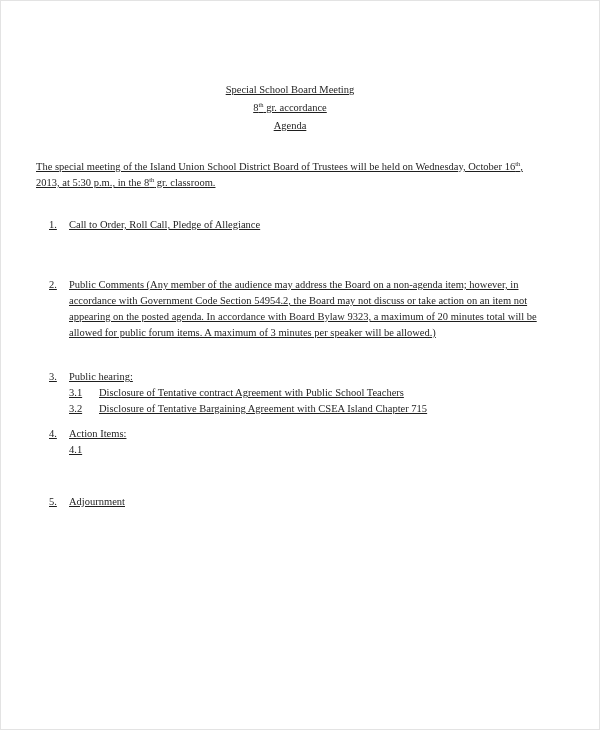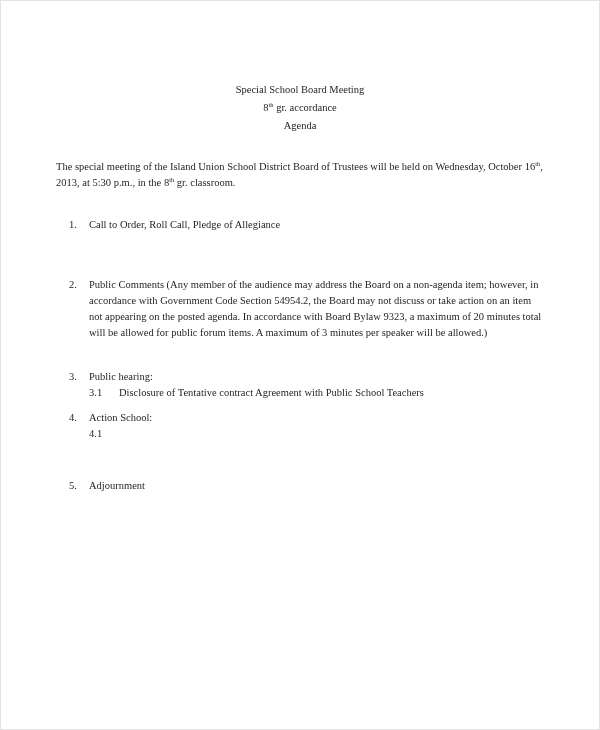--- a/index.html
+++ b/index.html
@@ -14,21 +14,22 @@
     box-sizing: border-box;
     background: #ffffff;
     border: 1px solid #e3e3e3;
     font-family: "Liberation Serif", "DejaVu Serif", serif;
     color: #1f1f1f;
     font-size: 10.5px;
     line-height: 16px;
     overflow: hidden;
   }
   .content {
-    padding: 80px 55px 0 55px;
+    padding: 80px 55px 0 35px;
+    text-decoration: underline;
   }
   .doc-header {
     text-align: center;
     line-height: 18px;
   }
   sup {
     font-size: 0.62em;
     line-height: 0;
     vertical-align: super;
   }
@@ -102,25 +103,29 @@
 
       <div class="item item-3">
         <span class="num">3.</span>
         <span class="text">Public hearing:</span>
       </div>
       <div class="subitems">
         <div class="subitem">
           <span class="num">3.1</span>
           <span class="text">Disclosure of Tentative contract Agreement with Public School Teachers</span>
         </div>
+        <div class="subitem">
+          <span class="num">3.2</span>
+          <span class="text">Disclosure of Tentative Bargaining Agreement with CSEA Island Chapter 715</span>
+        </div>
       </div>
 
       <div class="item item-4">
         <span class="num">4.</span>
-        <span class="text">Action School:</span>
+        <span class="text">Action Items:</span>
       </div>
       <div class="subitems">
         <div class="subitem">
           <span class="num">4.1</span>
         </div>
       </div>
 
       <div class="item item-5">
         <span class="num">5.</span>
         <span class="text">Adjournment</span>

